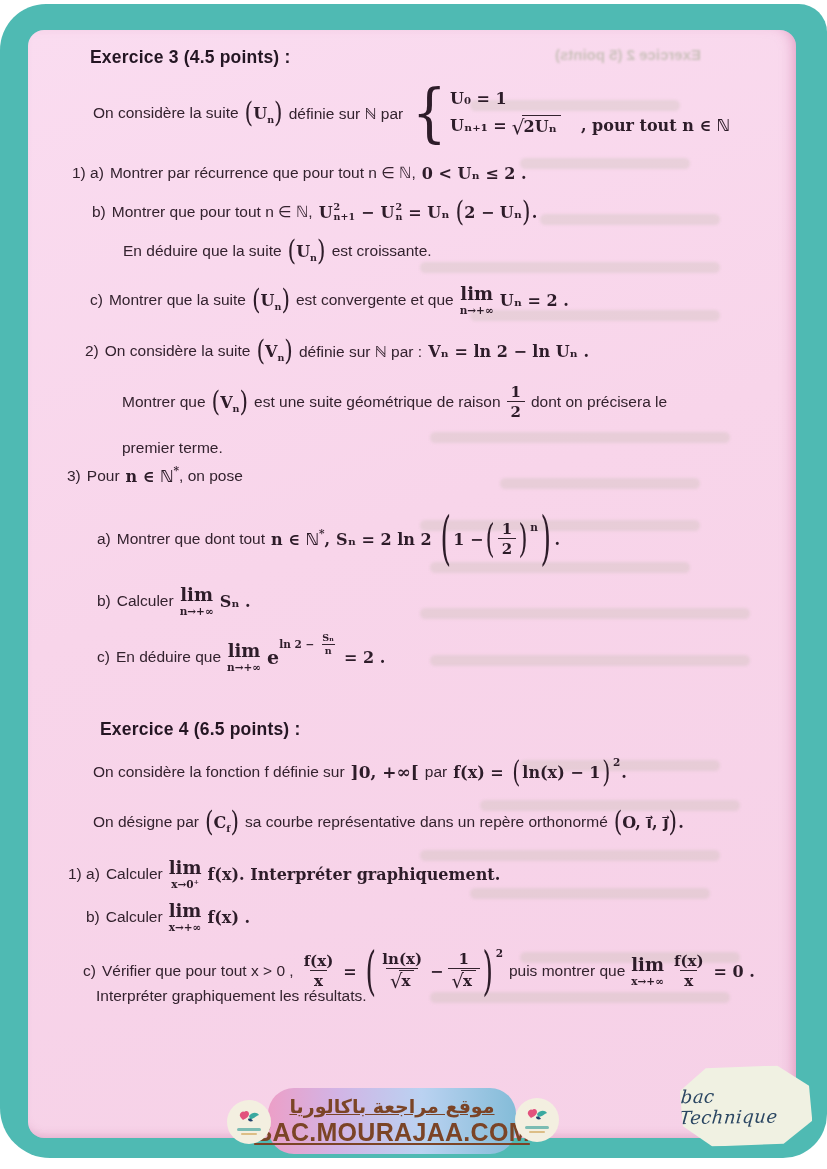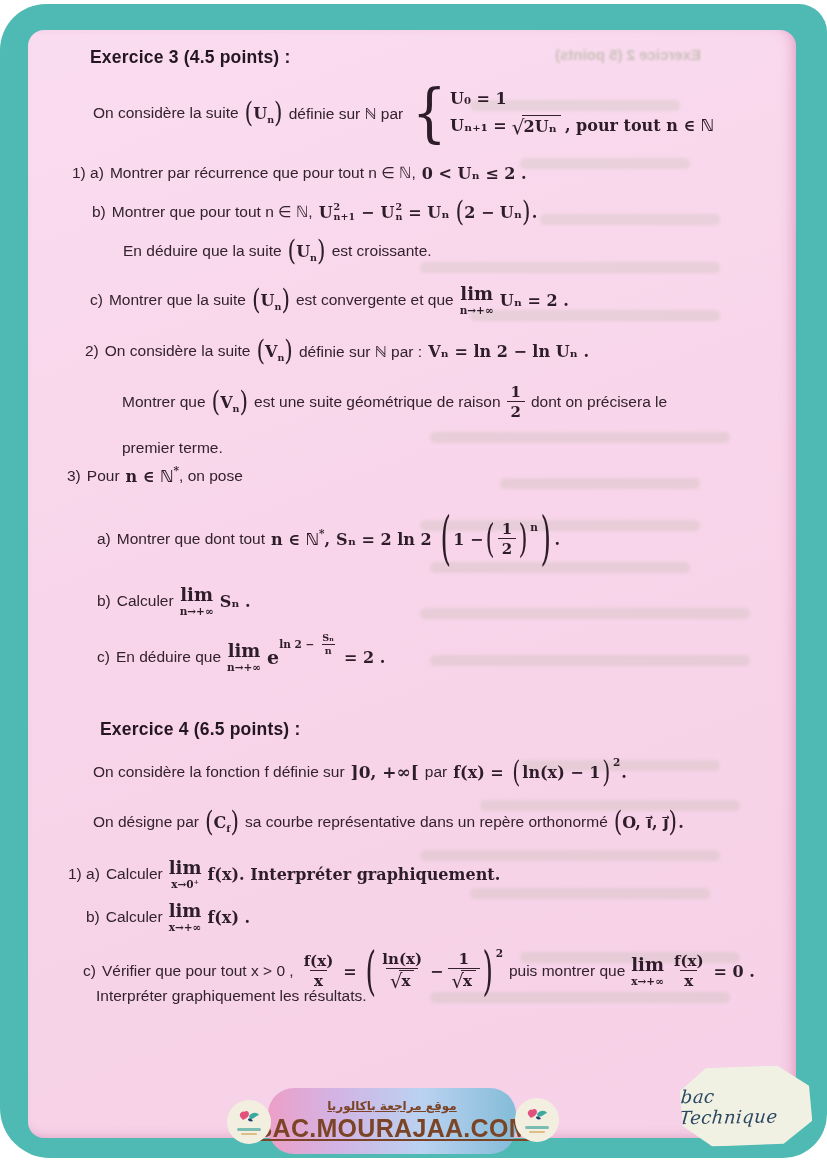--- a/index.html
+++ b/index.html
@@ -61,21 +61,21 @@
           top:-12px;color:#2d1c29;}
   .exp{display:inline-flex;align-items:center;gap:4px;font-family:"DejaVu Serif",serif;
        font-weight:700;font-size:10.5px;position:relative;top:-13px;color:#2d1c29;}
   .exp .frac{font-size:9.5px;}
   .exp .frac .fd{border-top-width:1.2px;padding:0 3px;}
 
   
   .pill{position:absolute;left:268px;top:1088px;width:248px;height:66px;border-radius:26px;z-index:4;
         background:linear-gradient(90deg,#ec9fc7 0%,#d2b4e5 28%,#bad2f1 62%,#84bcd8 100%);
         display:flex;flex-direction:column;align-items:center;justify-content:center;gap:1px;}
-  .pill .ar{direction:rtl;font-family:"DejaVu Sans",sans-serif;font-weight:700;font-size:12px;
+  .pill .ar{direction:rtl;font-family:"DejaVu Sans",sans-serif;font-weight:700;font-size:19px;
             color:#7b4426;text-decoration:underline;}
   .pill .site{font-weight:700;font-size:25px;color:#7b4426;text-decoration:underline;
               letter-spacing:0.3px;}
   .badge{position:absolute;width:44px;height:44px;border-radius:50%;background:#f3efe0;z-index:5;
          display:flex;flex-direction:column;align-items:center;justify-content:center;}
   .badge .tl1{width:24px;height:3px;border-radius:2px;background:rgba(58,160,155,0.65);margin-top:2px;}
   .badge .tl2{width:16px;height:2px;border-radius:2px;background:rgba(200,150,60,0.55);margin-top:2px;}
   .stamp{position:absolute;left:680px;top:1066px;width:132px;height:80px;z-index:4;
          background:#f0f1e2;transform:rotate(-1deg);
          clip-path:polygon(20% 2%,74% 0%,98% 26%,100% 70%,78% 98%,24% 100%,2% 74%,0% 30%);
@@ -124,21 +124,21 @@
   <span class="grp">
     <span class="brace">{</span>
     <span class="sysrows">
       <span class="m">U₀ = 1</span>
       <span class="grp">
         <span class="m">Uₙ₊₁ =</span>
         <span class="sqrt" style="margin-left:5px;">
             <span class="rs m">√</span>
             <span class="rb m">2Uₙ</span>
           </span>
-        <span class="m" style="margin-left:4px;">, pour tout n ∈ ℕ</span>
+        <span class="m" style="margin-left:20px;">, pour tout n ∈ ℕ</span>
       </span>
     </span>
   </span>
 </div>
 
 <div class="line" style="left:72px;top:160px;height:26px;">
   <span>1) a)</span>
   <span>Montrer par récurrence que pour tout n ∈ ℕ,</span>
   <span class="m">0 &lt; Uₙ ≤ 2 .</span>
 </div>

